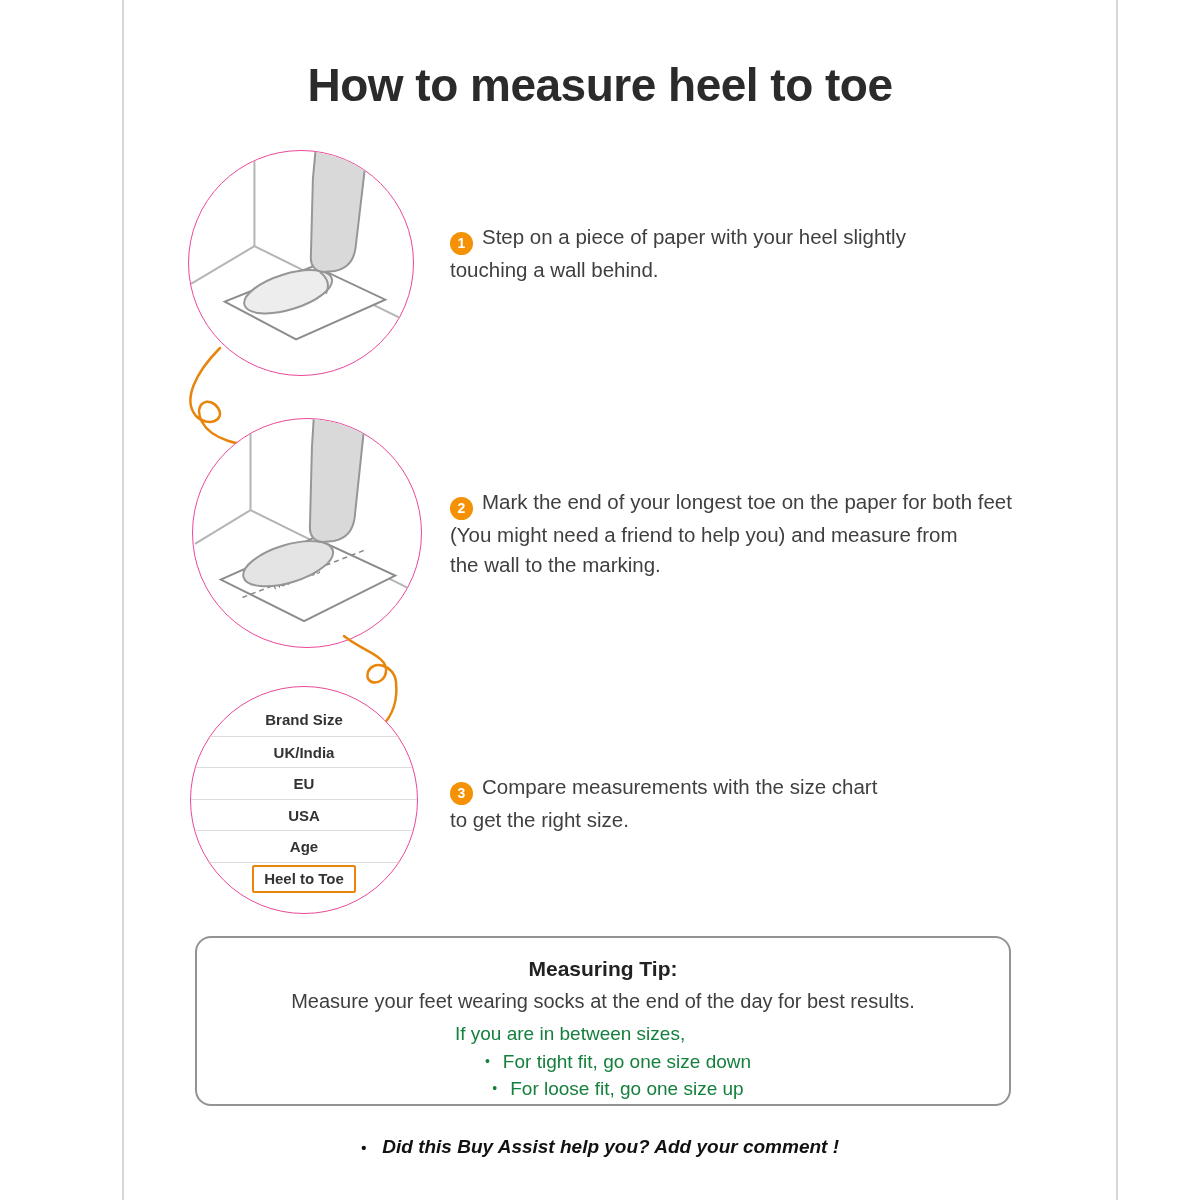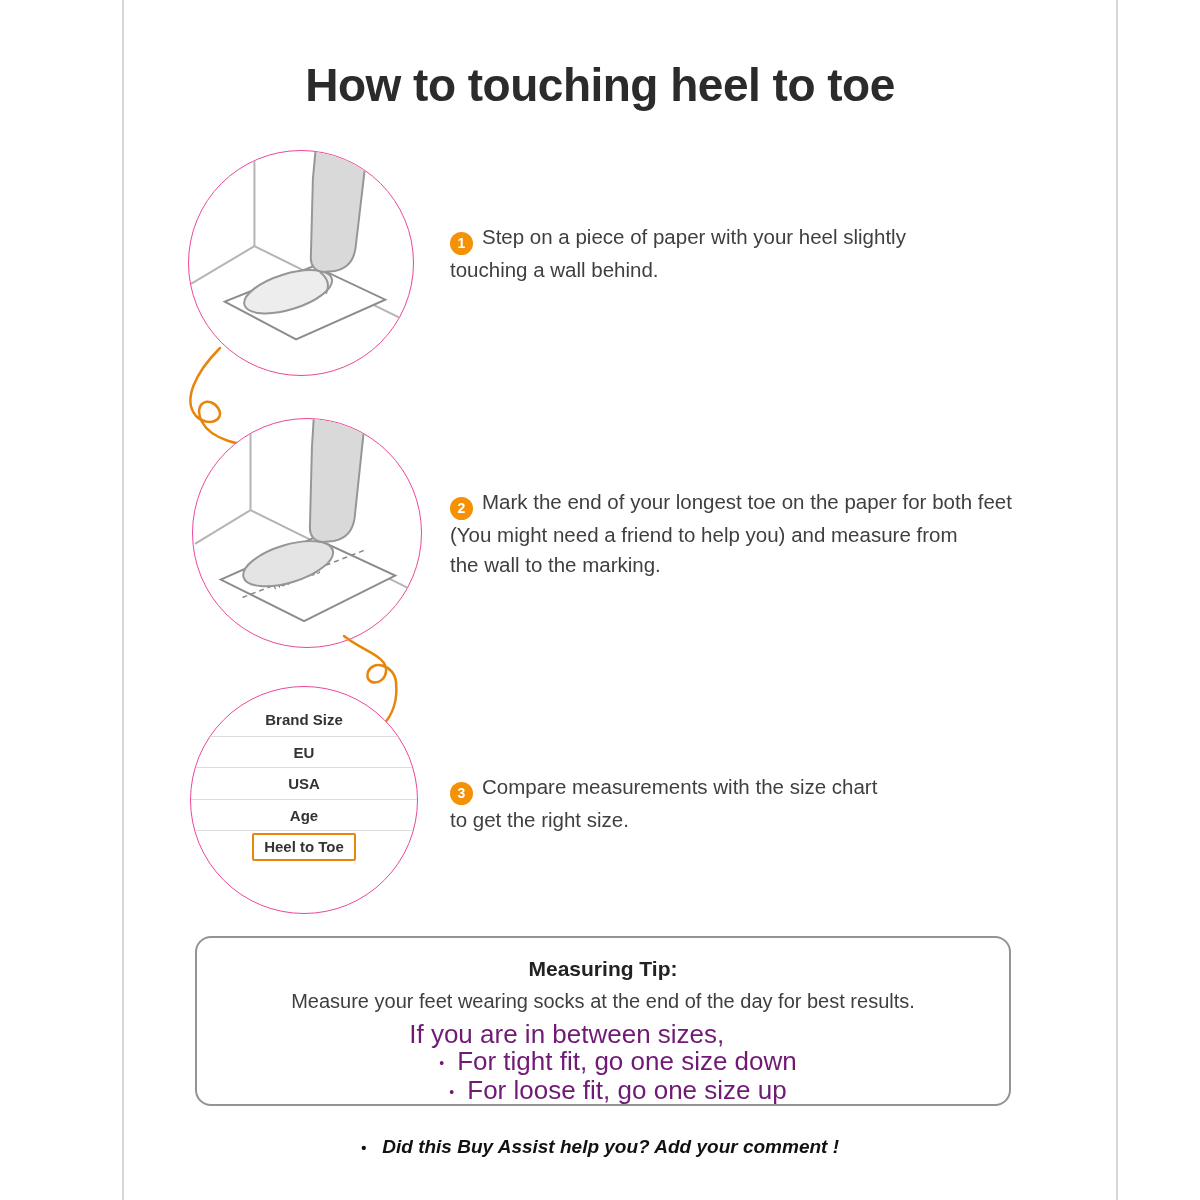--- a/index.html
+++ b/index.html
@@ -64,21 +64,21 @@
   .step-text { white-space:pre-line; }
 
   
   .tipbox {
     position:absolute; left:195px; top:936px; width:816px; height:170px;
     border:2px solid #939393; border-radius:16px; background:#fff;
     padding-top:19px;
   }
   .tip-title { text-align:center; font-size:21px; font-weight:700; color:#222; }
   .tip-line1 { text-align:center; font-size:20px; color:#3f3f3f; margin-top:9px; }
-  .tip-inner { width:fit-content; margin:7px auto 16px auto; font-size:26px; color:#701a75; }
+  .tip-inner { width:fit-content; margin:7px auto 16px auto; font-size:19px; color:#15803d; }
   .tip-line2 { line-height:28px; }
   .tip-bullets { margin-left:30px; }
   .tip-bullet { line-height:27px;text-align:center; }
   .tip-bullet::before { content:"•"; font-size:14px; margin-right:13px; vertical-align:2px; }
 
   
   .footer {
     position:absolute; top:1136px; left:0; width:1200px;
     display:flex; justify-content:center; align-items:baseline; gap:16px;
     font-size:19px; font-weight:700; color:#111;font-style:italic;
@@ -86,21 +86,21 @@
   .footer .dot::before { content:"•"; font-size:15px; }
 </style>
 </head>
 <body>
 
 <div class="page">
 
   <div class="edge left"></div>
   <div class="edge right"></div>
 
-  <h1 class="title">How to touching heel to toe</h1>
+  <h1 class="title">How to measure heel to toe</h1>
 
   <div class="circle circle-1">
     <svg viewBox="0 0 226 226">
       <g stroke="#b4b4b4" stroke-width="2" fill="none">
         <path d="M66,2 L66,96"></path>
         <path d="M66,96 L2,134"></path>
         <path d="M66,96 L224,174"></path>
         <path d="M148,2 L224,44"></path>
       </g>
       <polygon points="36,152 126,116 198,150 108,190" fill="#ffffff" stroke="#8c8c8c" stroke-width="2"></polygon>
@@ -130,20 +130,21 @@
     </svg>
   </div>
 
   <svg class="squiggle squiggle-2" viewBox="0 0 120 105">
     <path d="M26,8 C46,24 70,28 68,44 C66,58 46,58 50,44 C54,32 76,36 78,54 C80,74 74,88 64,98" fill="none" stroke="#E8850C" stroke-width="2.5" stroke-linecap="round"></path>
   </svg>
 
   <div class="circle circle-3">
     <div class="chart-rows">
       <div class="chart-row">Brand Size</div>
+      <div class="chart-row">UK/India</div>
       <div class="chart-row">EU</div>
       <div class="chart-row">USA</div>
       <div class="chart-row">Age</div>
       <div class="chart-row">
         <span class="boxed">Heel to Toe</span>
       </div>
     </div>
   </div>
 
   <div class="step step-1">

